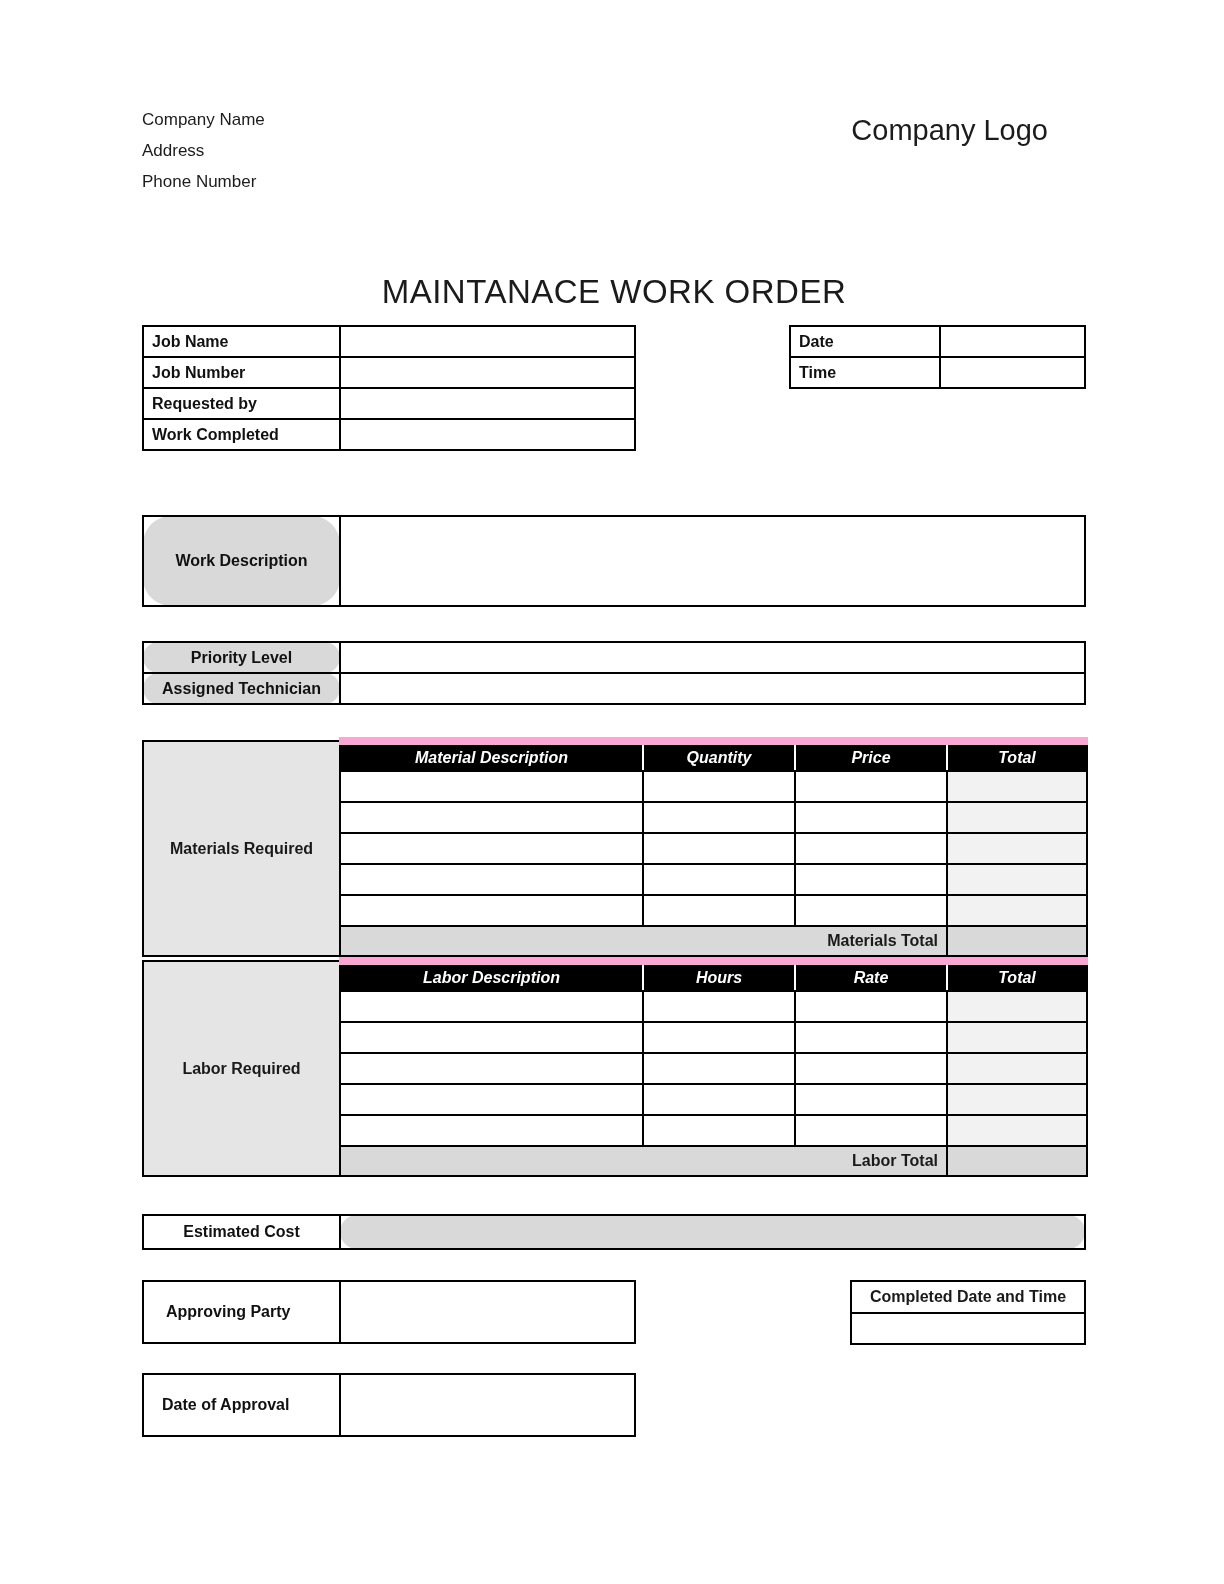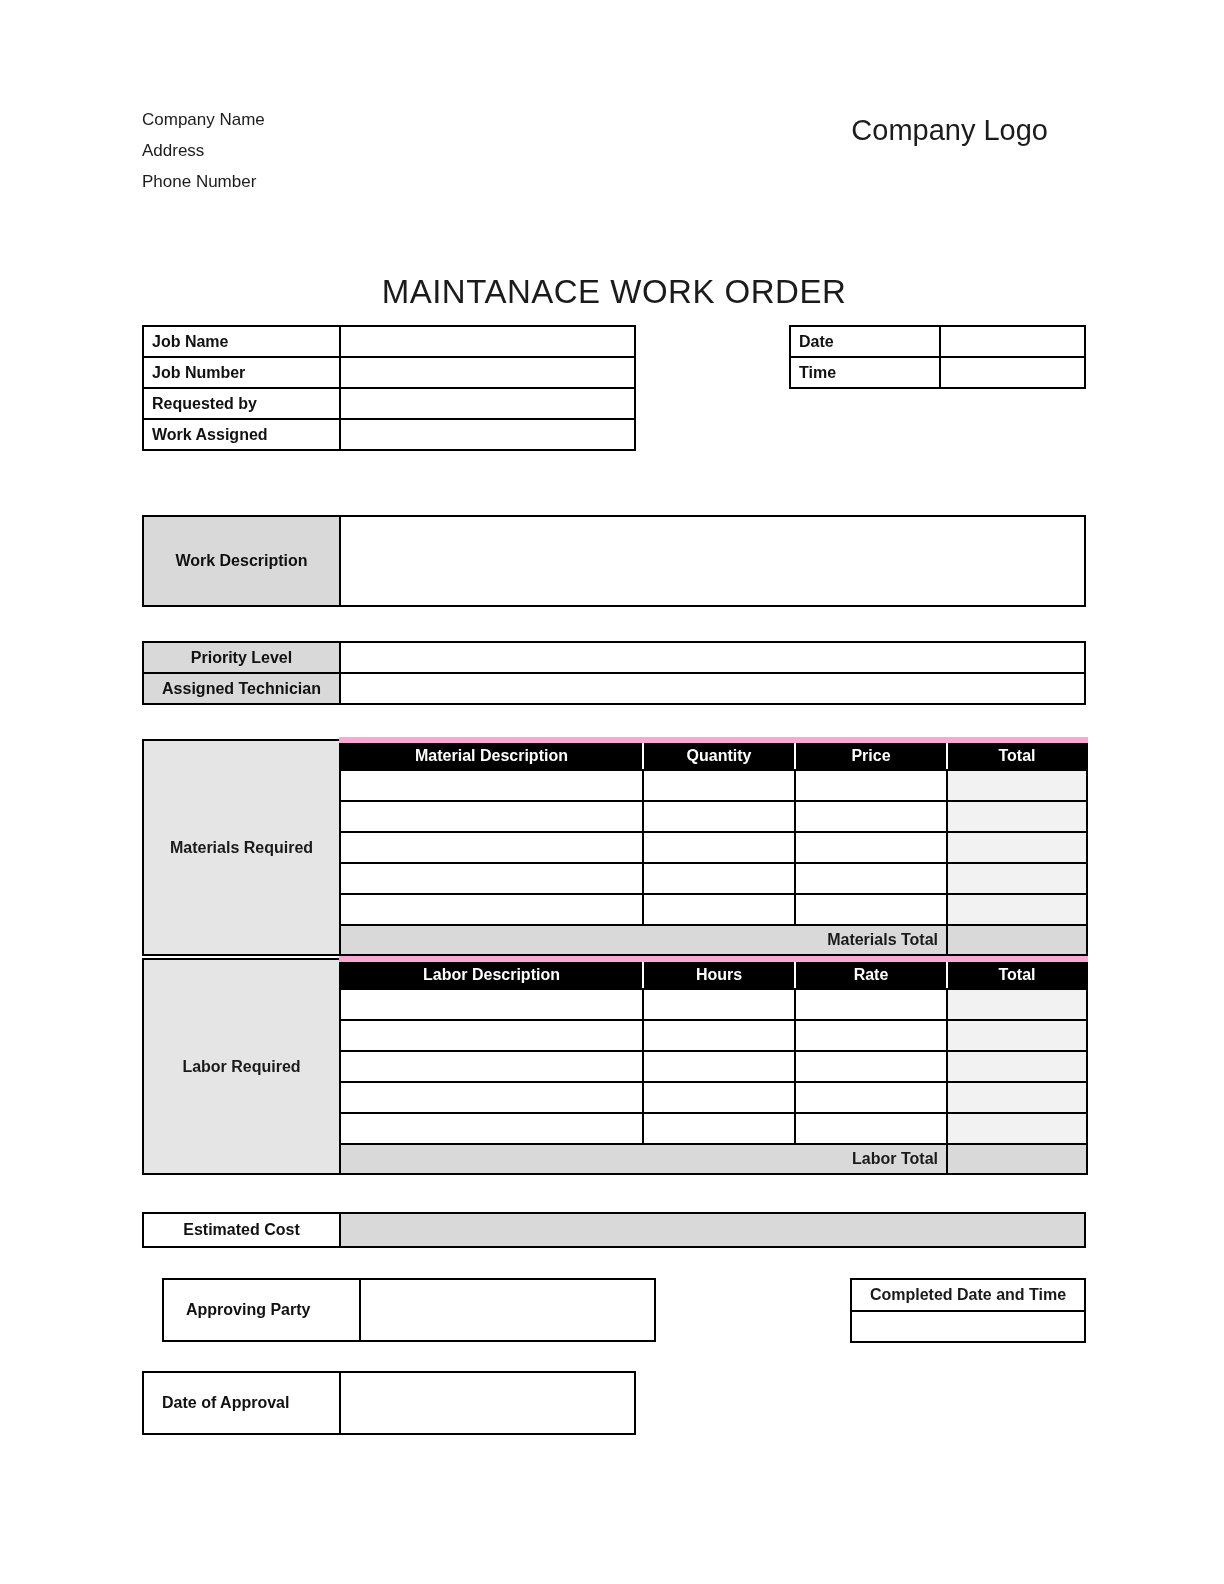--- a/index.html
+++ b/index.html
@@ -57,21 +57,21 @@
     table-layout: fixed;
   }
   .grid td, .grid th {
     border: 2px solid #000000;
     font-size: 16px;
     padding: 0 8px;
     vertical-align: middle;
     overflow: hidden;
   }
   .lbl { font-weight: bold; color: #111111; }
-  .shade { background: #d9d9d9; }
+  .shade { background: #d9d9d9; border-radius: 28px; }
   .center { text-align: center; }
 
   
   .job-section {
     display: flex;
     justify-content: space-between;
     align-items: flex-start;
     margin-top: 14px;
     gap: 19px;
   }
@@ -100,24 +100,25 @@
     text-align: center;
     background: #e5e5e5;
     font-size: 16px;
   }
   .items-table th.colhead {
     background: #000000;
     color: #ffffff;
     font-weight: bold;
     height: 30px;
     text-align: center;
-    border-top: 6px solid #f9a8d4;
+    border-top: 8px solid #f9a8d4;
     border-bottom: 2px solid #000000;
     border-left: none;
     border-right: 2px solid #ffffff;
+    font-style: italic;
   }
   .items-table th.colhead.lastcol { border-right: 2px solid #000000; }
   .items-table tr.input-row { height: 31px; }
   .items-table td.totcol { background: #f2f2f2; }
   .items-table tr.total-row { height: 30px; }
   .items-table .total-label {
     background: #d9d9d9;
     font-weight: bold;
     text-align: right;
     padding-right: 8px;
@@ -129,21 +130,21 @@
   .cost-table tr { height: 34px; margin-left: 16px; }
   .cost-table .lbl { width: 197px; }
 
   
   .bottom-row {
     display: flex;
     justify-content: space-between;
     align-items: flex-start;
     margin-top: 30px;
   }
-  .approve-table { width: 494px; margin-left: 20px; }
+  .approve-table { width: 494px; }
   .approve-table tr { height: 62px; }
   .approve-table .lbl { width: 197px; padding-left: 22px; }
   .completed-table { width: 236px; }
   .completed-table .hdr { height: 32px; font-weight: bold; text-align: center; }
   .completed-table .valrow { height: 31px; }
   .approval-table { width: 494px; margin-top: 28px; }
   .approval-table tr { height: 62px; }
   .approval-table .lbl { width: 197px; padding-left: 18px; }
 </style>
 </head>
@@ -172,21 +173,21 @@
         </tr>
         <tr>
           <td class="lbl">Job Number</td>
           <td></td>
         </tr>
         <tr>
           <td class="lbl">Requested by</td>
           <td></td>
         </tr>
         <tr>
-          <td class="lbl">Work Assigned</td>
+          <td class="lbl">Work Completed</td>
           <td></td>
         </tr>
       </tbody>
         </table>
       <table class="grid dt-table">
         <tbody>
             <tr>
           <td class="lbl">Date</td>
           <td></td>
         </tr>

